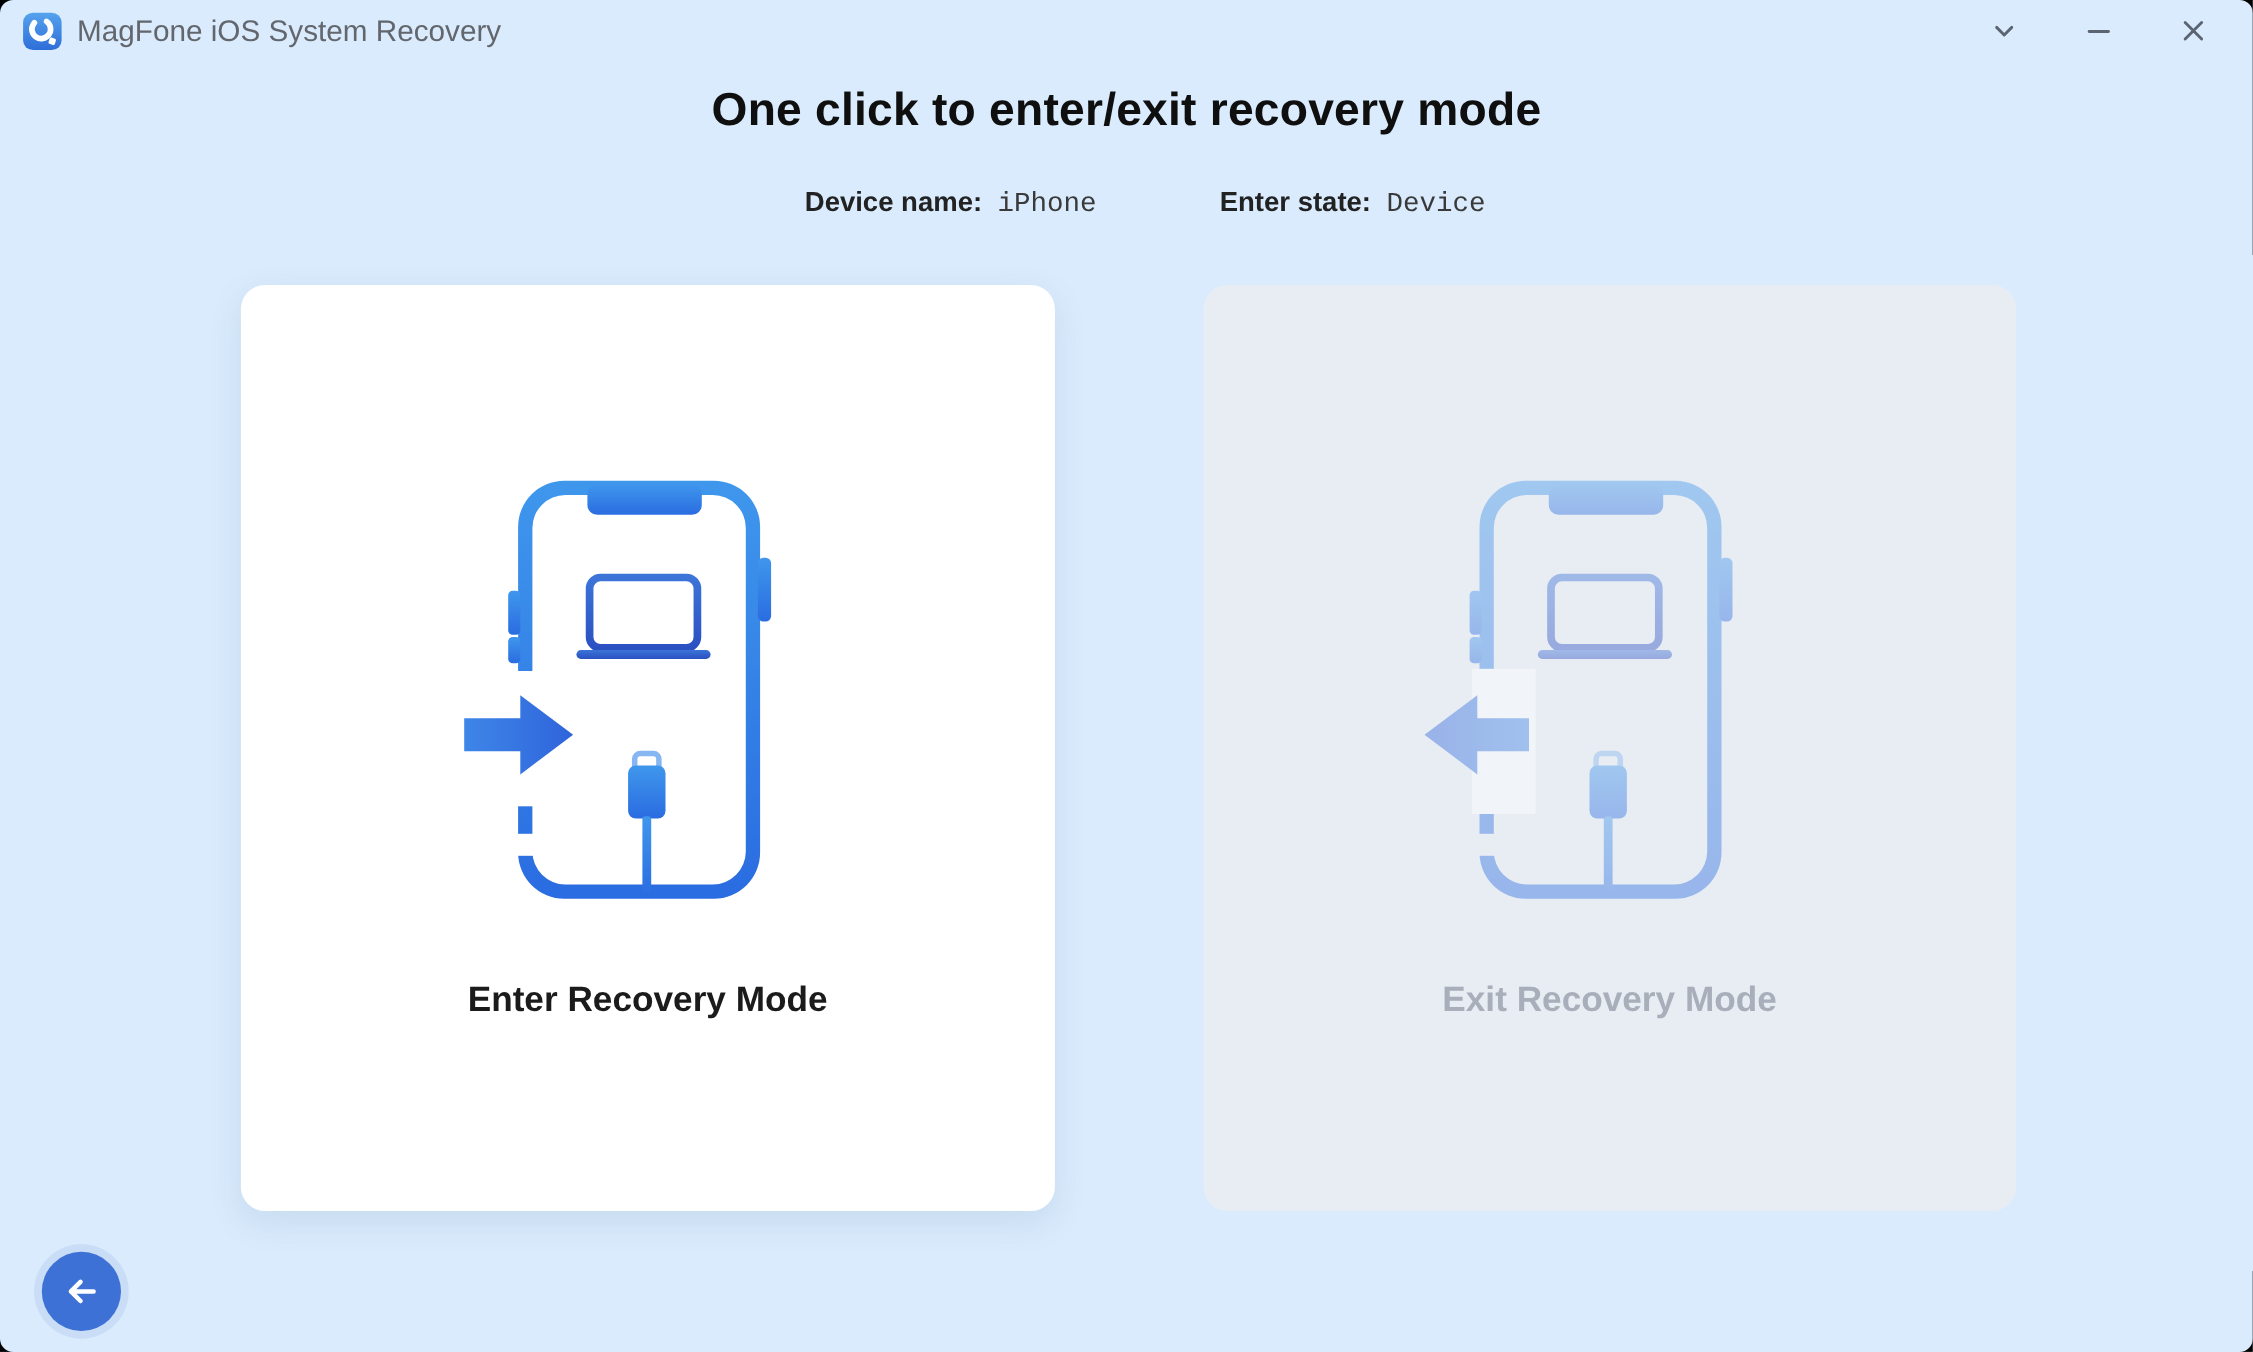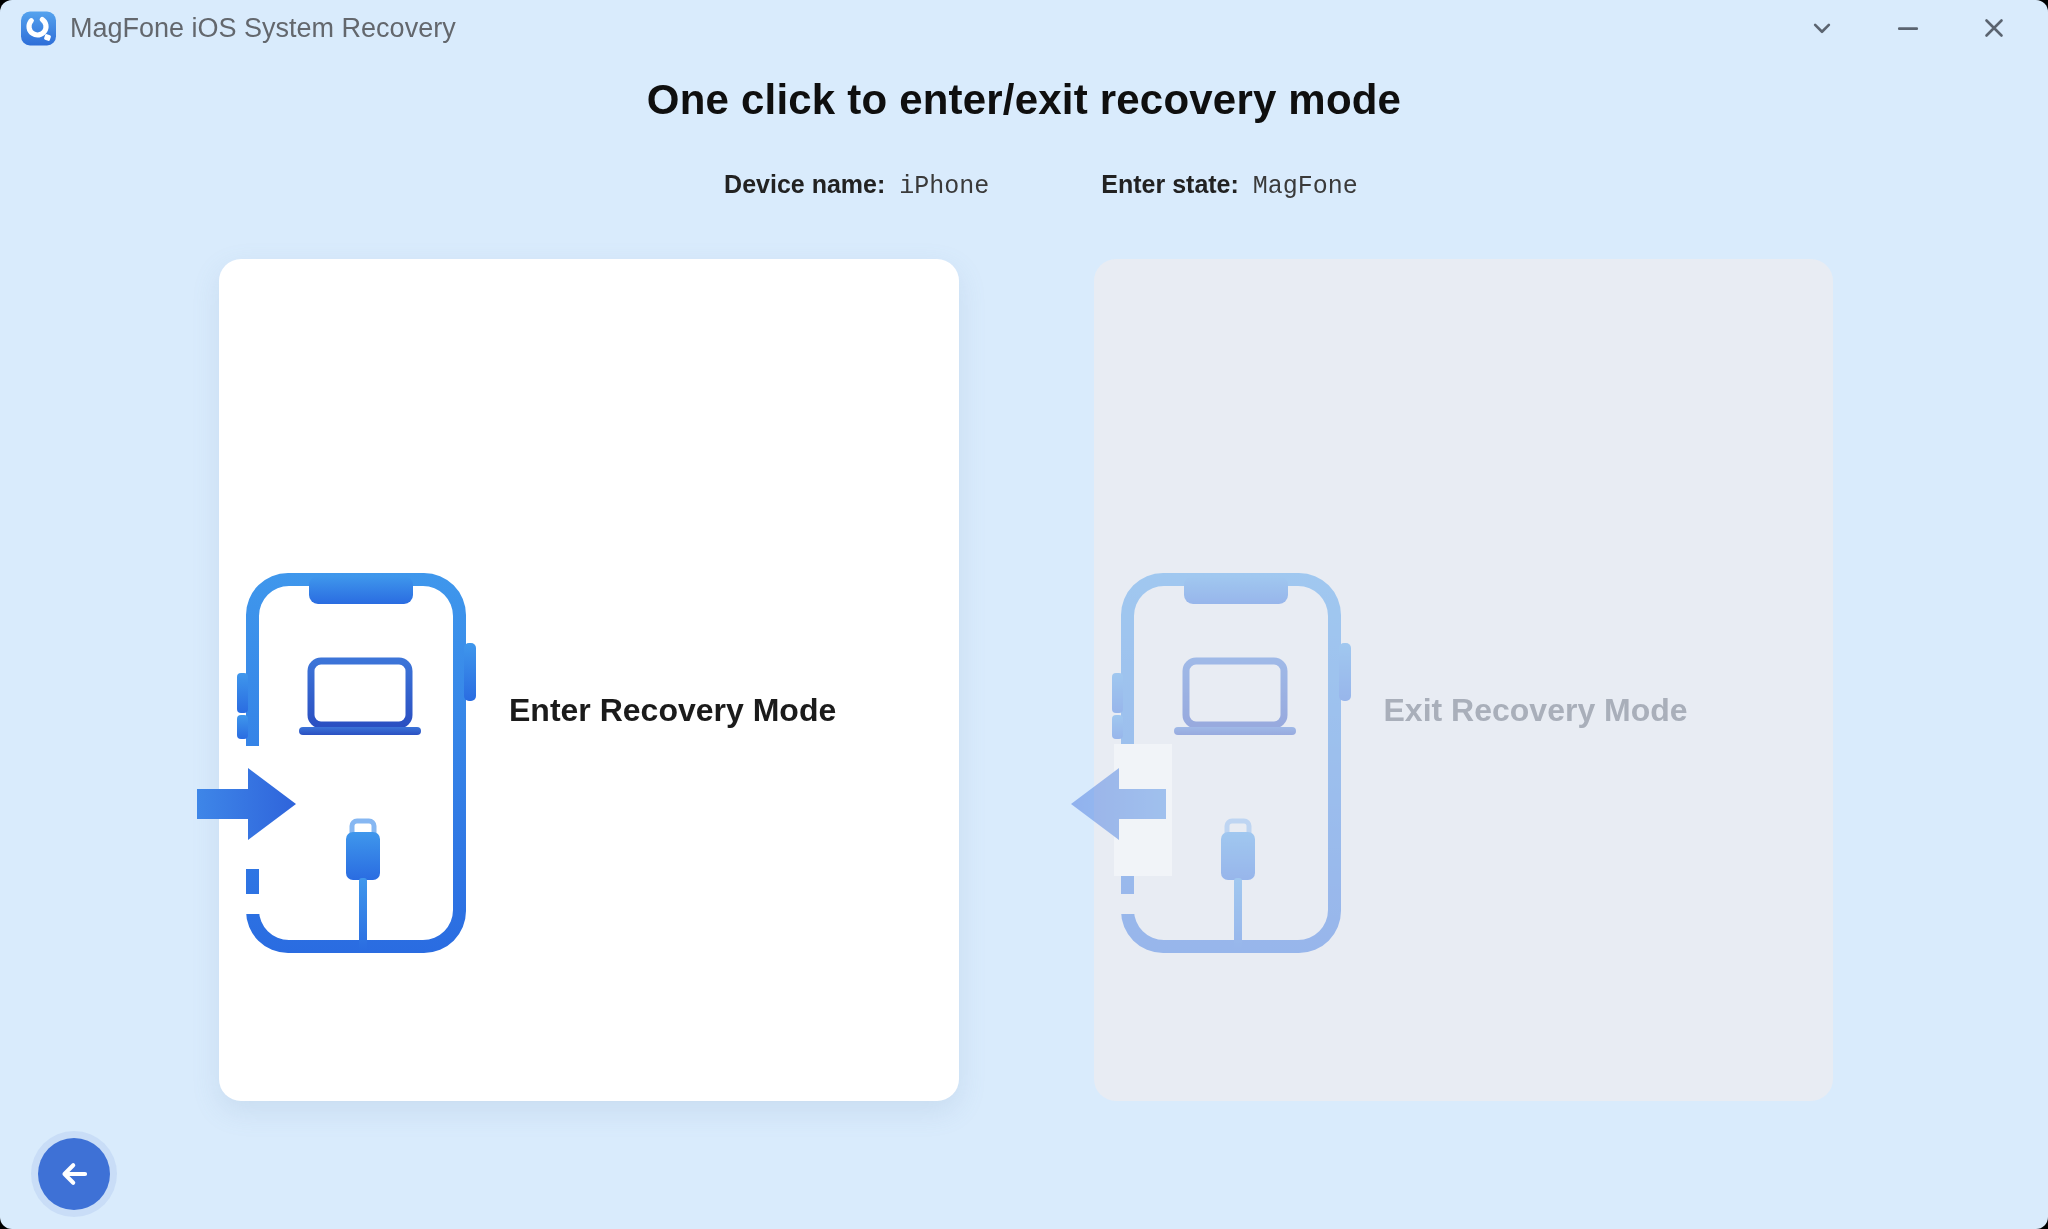--- a/index.html
+++ b/index.html
@@ -44,21 +44,21 @@
   }
   .device-pair{display:flex;align-items:baseline;gap:14px;}
   .device-label{font-weight:700;color:#222;}
   .device-value{font-weight:400;color:#3a3a3a;font-family:Liberation Mono, monospace;}
   
   .cards{
     position:absolute;top:259px;left:219px;width:1614px;height:842px;
     display:flex;gap:135px;
   }
   .card{
-    flex:1;border-radius:22px;display:flex;flex-direction:row;align-items:center;
+    flex:1;border-radius:22px;display:flex;flex-direction:column;align-items:center;
     box-sizing:border-box;
   }
   .card-enter{
     background:var(--card-enabled,#FFFFFF);
     box-shadow:0 10px 28px rgba(110,140,180,.16);
   }
   .card-exit{background:var(--card-disabled,#E8ECF3);}
   .illus{margin-top:171px;width:290px;height:400px;transform:translateX(-28px);}
   .card-label{
     margin-top:60px;font-size:32px;font-weight:700;color:#1b1b1b;white-space:nowrap;
@@ -114,21 +114,21 @@
 
   <h1 class="heading">One click to enter/exit recovery mode</h1>
 
   <div class="device-row">
     <div class="device-pair">
       <span class="device-label">Device name:</span>
       <span class="device-value">iPhone</span>
     </div>
     <div class="device-pair">
       <span class="device-label">Enter state:</span>
-      <span class="device-value">MagFone</span>
+      <span class="device-value">Device</span>
     </div>
   </div>
 
   <div class="cards">
 
     <div class="card card-enter">
       <svg class="illus" viewBox="0 0 290 400">
         <defs>
           <linearGradient id="pg-e" x1="0" y1="0" x2="0" y2="1">
             <stop offset="0" stop-color="#3F97EC"></stop>

